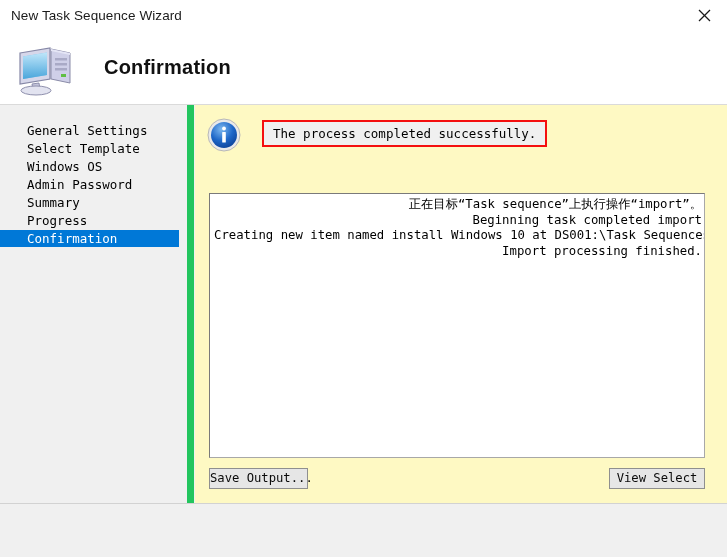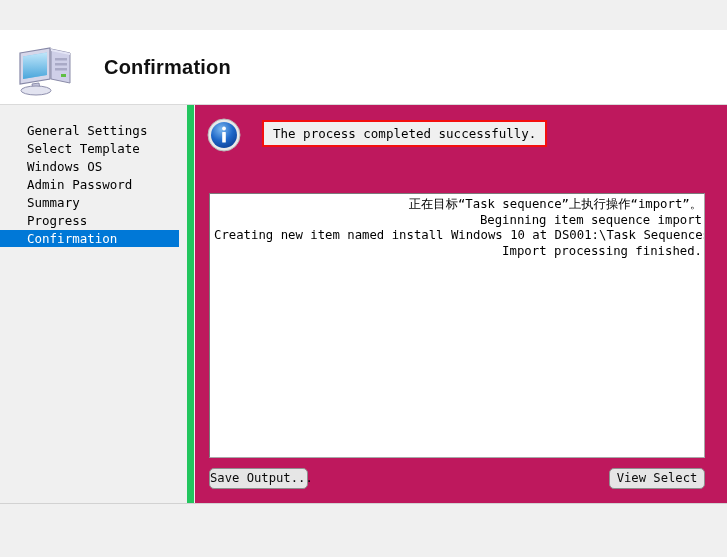--- a/index.html
+++ b/index.html
@@ -112,21 +112,21 @@
     margin-right: 8px;
     padding-left: 27px;
   }
 
   
   .content {
     position: absolute;
     left: 195px; top: 0;
     width: 532px;
     height: 398px;
-    background: #be185d;
+    background: #fef9c3;
   }
   .status-row {
     position: absolute;
     left: 12px; top: 13px;
     display: flex;
     align-items: flex-start;
   }
   .info-icon {
     width: 34px; height: 34px;
     flex: none;
@@ -172,21 +172,21 @@
     left: 14px; top: 363px;
     width: 496px;
     height: 22px;
   }
   .btn {
     font-family: "DejaVu Sans Mono", "Liberation Mono", monospace;
     font-size: 12.2px;
     color: #0a0a0a;
     background: #e6e6e6;
     border: 1px solid #8f8f8f;
-    border-radius: 5px;
+    border-radius: 0;
     padding: 0;
     height: 21px;
     line-height: 19px;
     text-align: center;
     cursor: default;
     box-sizing: border-box;
     display: inline-block;
     white-space: nowrap;
   }
   .btn-save-output {
@@ -213,20 +213,31 @@
     width: 727px;
     height: 53px;
     background: #f0f0f0;
   }
 </style>
 </head>
 <body>
 
 <div id="wizard-window">
 
+  <div class="titlebar">
+    <div class="titlebar-text">New Task Sequence Wizard</div>
+    <div class="close-button">
+      <span>
+        <svg width="13" height="13" viewBox="0 0 13 13">
+          <line x1="1" y1="1" x2="12" y2="12" stroke="#1a1a1a" stroke-width="1.2"></line>
+          <line x1="12" y1="1" x2="1" y2="12" stroke="#1a1a1a" stroke-width="1.2"></line>
+        </svg>
+      </span>
+    </div>
+  </div>
 
   <div class="header-band">
     <span class="header-icon">
       <svg width="64" height="58" viewBox="0 0 64 58">
 
         <path d="M37 10 L56 14 L56 44 L37 40 Z" fill="#cfd0e8" stroke="#8a8ba8" stroke-width="1"></path>
         <path d="M37 10 L56 14 L56 16 L37 12 Z" fill="#e4e5f5"></path>
         <rect x="41" y="19" width="12" height="2.5" fill="#a9aac6"></rect>
         <rect x="41" y="24" width="12" height="2.5" fill="#a9aac6"></rect>
         <rect x="41" y="29" width="12" height="2.5" fill="#a9aac6"></rect>
@@ -275,21 +286,21 @@
             <circle cx="17" cy="17" r="13" fill="url(#ig)"></circle>
             <circle cx="17" cy="10.5" r="1.9" fill="#ffffff"></circle>
             <rect x="15.2" y="14" width="3.6" height="10.5" rx="0.6" fill="#ffffff"></rect>
           </svg>
         </span>
         <div class="status-message">The process completed successfully.</div>
       </div>
 
       <div class="log-box">
         <div class="log-line">正在目标“Task sequence”上执行操作“import”。</div>
-        <div class="log-line">Beginning item sequence import</div>
+        <div class="log-line">Beginning task completed import</div>
         <div class="log-line">Creating new item named install Windows 10 at DS001:\Task Sequences.</div>
         <div class="log-line">Import processing finished.</div>
       </div>
 
       <div class="aux-buttons">
         <div class="btn btn-save-output">Save Output...</div>
         <div class="btn btn-view-script">View Select</div>
       </div>
 
     </div>

